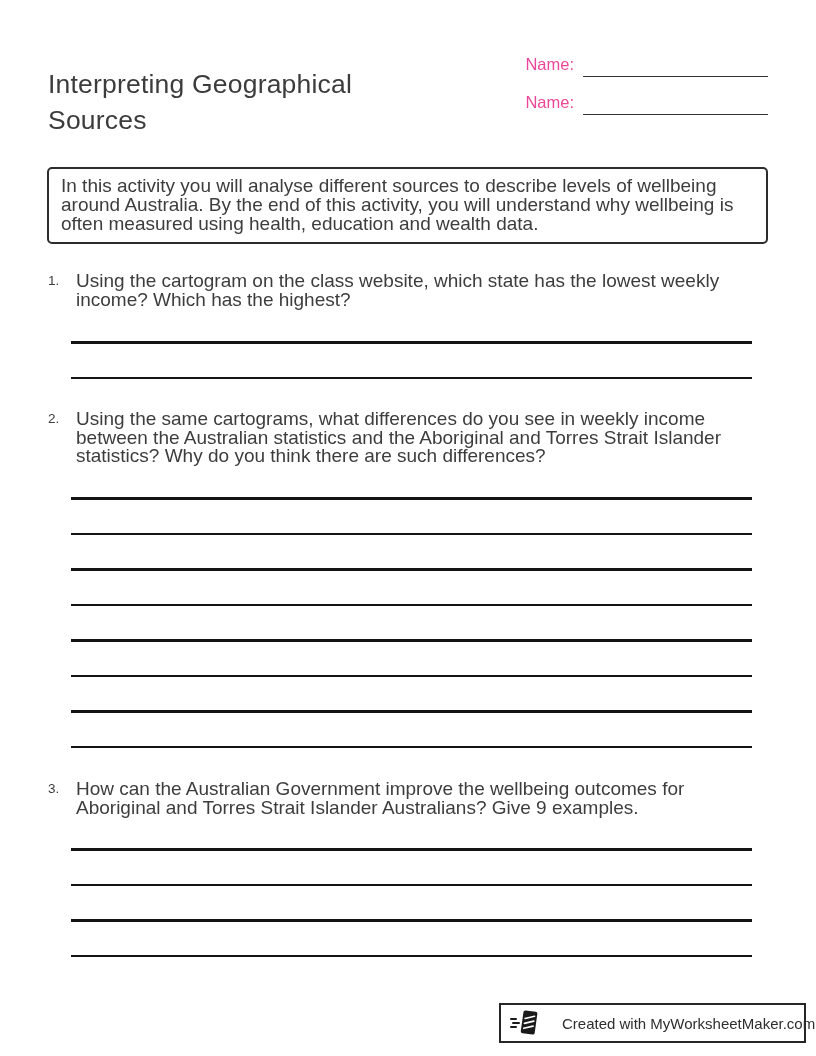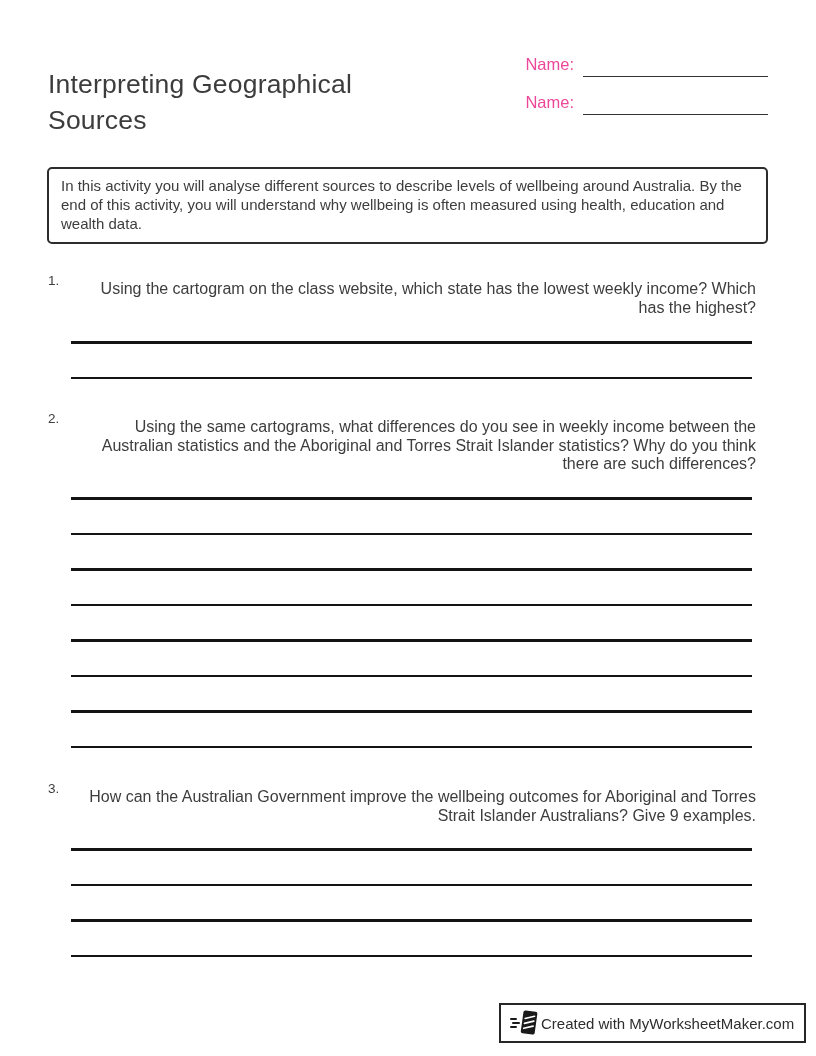--- a/index.html
+++ b/index.html
@@ -54,45 +54,44 @@
     position: absolute;
     left: 47px;
     top: 167px;
     width: 721px;
     border: 2px solid #2c2c2c;
     border-radius: 5px;
     padding: 7px 12px 9px 12px;
   }
   .instruction-text {
     margin: 0;
-    font-size: 15px;
+    font-size: 19px;
     line-height: 19px;
     color: #3d3d3d;
   }
 
   
   .question { position: absolute; left: 48px; width: 716px; }
   .q1 { top: 272px; }
   .q2 { top: 410px; }
   .q3 { top: 780px; }
   .q-row { display: flex; }
   .q-num {
     flex: none;
     width: 28px;
     font-size: 13.5px;
     line-height: 18.5px;
     color: #3d3d3d;
   }
   .q-text {
-    margin: 8px;
+    margin: 0;
     width: 686px;
-    font-size: 16px;
+    font-size: 19px;
     line-height: 18.5px;
     color: #3d3d3d;
-    text-align: right;
   }
 
   
   .lines { position: absolute; left: 71px; width: 681px; }
   .lines-q1 { top: 341px; }
   .lines-q2 { top: 497px; }
   .lines-q3 { top: 848px; }
   .answer-line {
     height: 2.5px;
     background: #141414;
@@ -107,21 +106,21 @@
     width: 307px;
     height: 40px;
     border: 2px solid #262626;
     background: #ffffff;
     display: flex;
     align-items: center;
     padding: 0 8px 0 8px;
   }
   .badge-icon { flex: none; width: 32px; height: 32px; }
   .badge-text {
-    margin-left: 0;
+    margin-left: 21px;
     font-size: 15px;
     color: #2e2e2e;
     white-space: nowrap;
   }
 </style>
 </head>
 <body>
 
 <div class="page">
 

